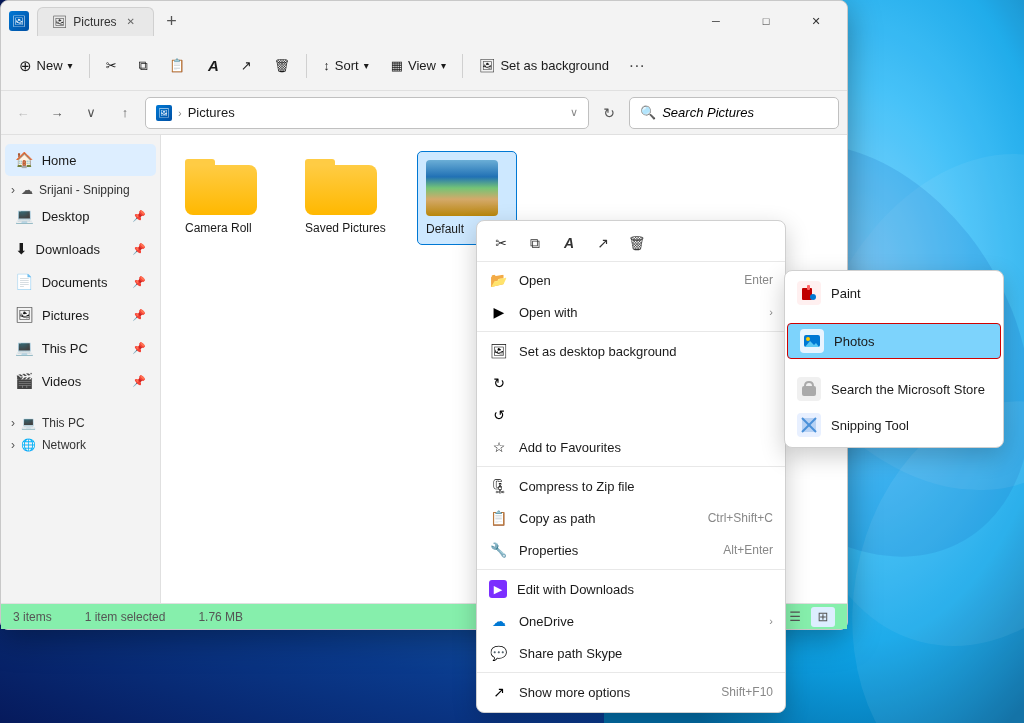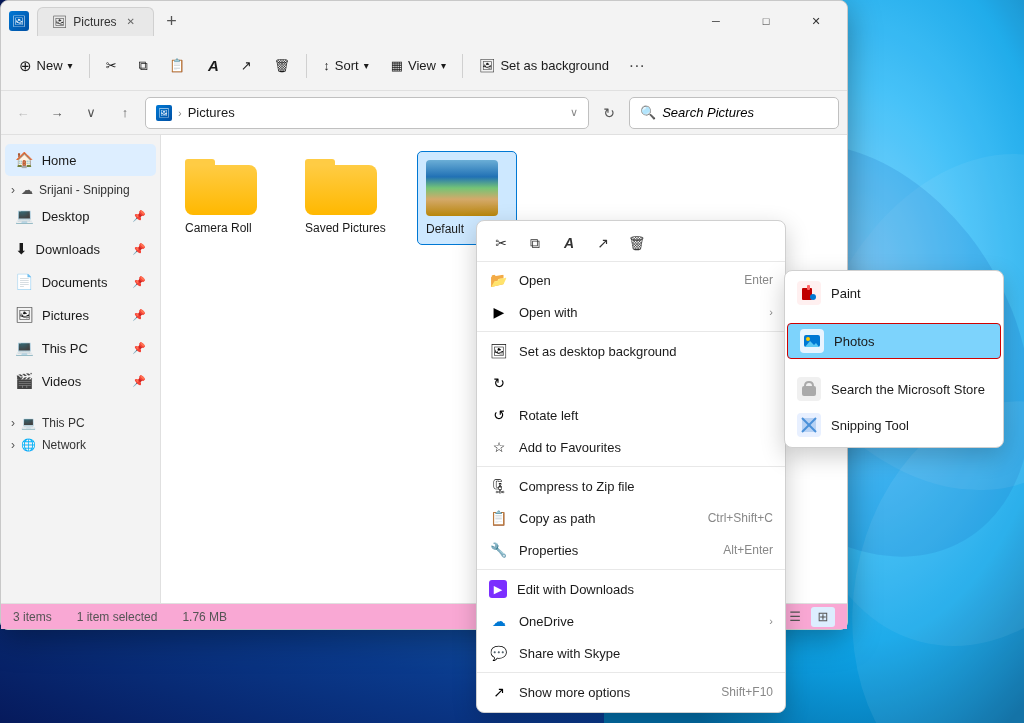--- a/index.html
+++ b/index.html
@@ -360,28 +360,28 @@
     }
     .img-thumb-waterfall {
       width: 100%;
       height: 100%;
       background: linear-gradient(180deg, #6baed6 0%, #2171b5 30%, #74c476 50%, #d4a96a 70%, #b8860b 100%);
     }
 
     
     .status-bar {
       height: 26px;
-      background: #f9a8d4;
+      background: #86efac;
       border-top: 1px solid #e0e0e0;
       display: flex;
       align-items: center;
       padding: 0 12px;
       font-size: 12px;
       color: #555;
-      gap: 25px;
+      gap: 33px;
       flex-shrink: 0;
     }
     .status-bar-right {
       margin-left: auto;
       display: flex;
       gap: 4px;
     }
     .view-toggle {
       width: 24px;
       height: 20px;
@@ -728,21 +728,20 @@
   <div class="cm-sep"></div>
   <div class="cm-item">
     <span class="cm-icon">🖼</span>
     <span class="cm-label">Set as desktop background</span>
   </div>
   <div class="cm-item">
     <span class="cm-icon">↻</span>
   </div>
   <div class="cm-item">
     <span class="cm-icon">↺</span>
-    <span class="cm-label">Rotate left</span>
   </div>
   <div class="cm-item">
     <span class="cm-icon">☆</span>
     <span class="cm-label">Add to Favourites</span>
   </div>
   <div class="cm-sep"></div>
   <div class="cm-item">
     <span class="cm-icon">🗜</span>
     <span class="cm-label">Compress to Zip file</span>
   </div>
@@ -761,21 +760,21 @@
     <span class="cm-icon" style="background:#7b2fff;border-radius:3px;width:18px;height:18px;display:flex;align-items:center;justify-content:center;color:white;font-size:11px;">▶</span>
     <span class="cm-label">Edit with Downloads</span>
   </div>
   <div class="cm-item">
     <span class="cm-icon" style="color:#0078d4;">☁</span>
     <span class="cm-label">OneDrive</span>
     <span class="cm-arrow">›</span>
   </div>
   <div class="cm-item">
     <span class="cm-icon" style="color:#00aff0;">💬</span>
-    <span class="cm-label">Share with Skype</span>
+    <span class="cm-label">Share path Skype</span>
   </div>
   <div class="cm-sep"></div>
   <div class="cm-item">
     <span class="cm-icon">↗</span>
     <span class="cm-label">Show more options</span>
     <span class="cm-shortcut">Shift+F10</span>
   </div>
 </div>
 
 <div class="submenu">

